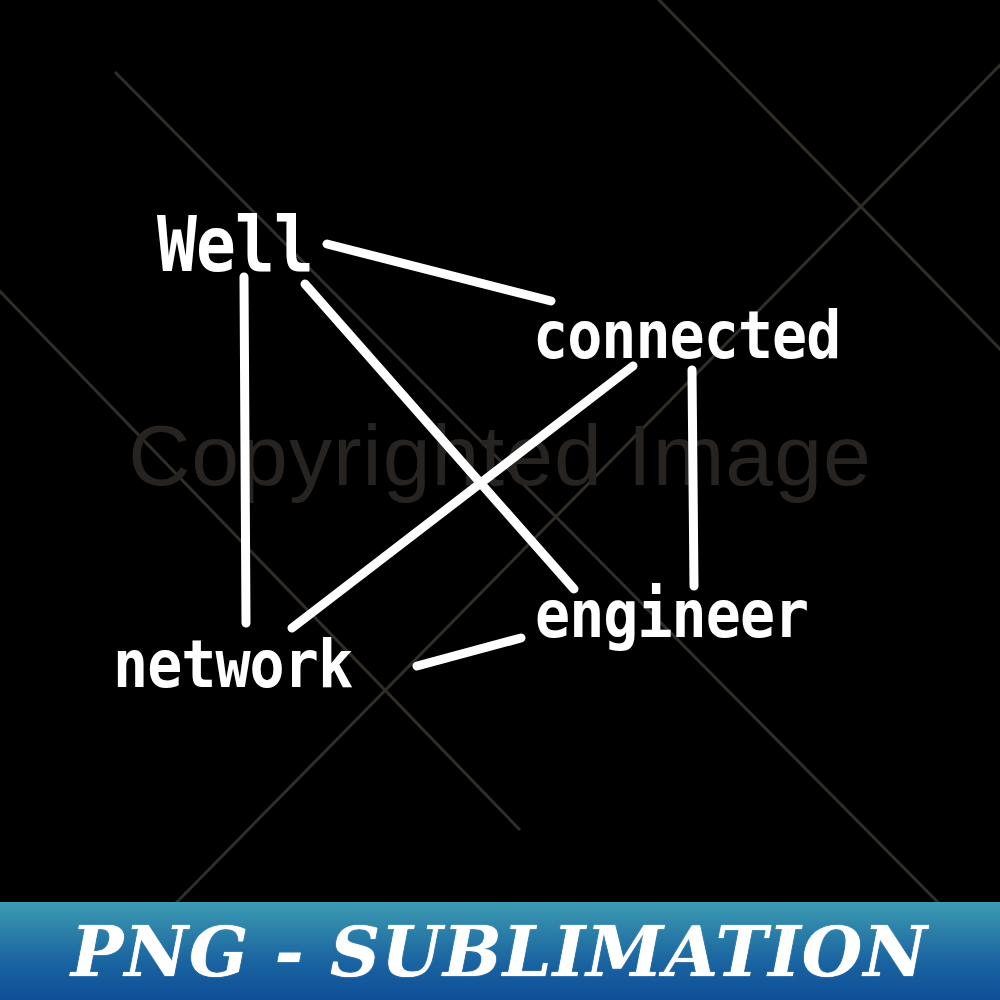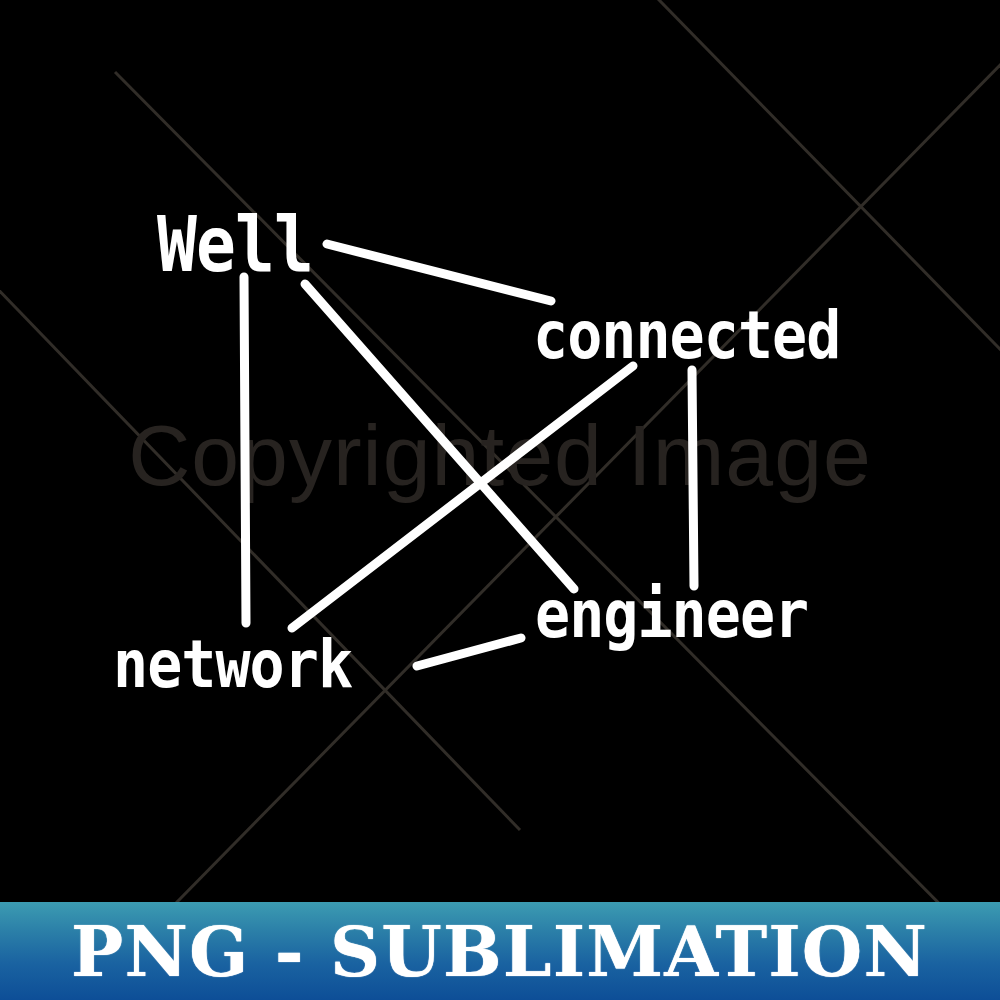--- a/index.html
+++ b/index.html
@@ -37,20 +37,21 @@
   #node-connected {left:533px; top:303px; font-size:62px; transform:scaleX(.94) scaleY(1.05);}
   #node-engineer  {left:535px; top:582px; font-size:62px; transform:scaleX(.94) scaleY(1.05);}
   #node-network   {left:113px; top:632px; font-size:62px; transform:scaleX(.94) scaleY(1.05);}
 
   
   #banner{
     position:absolute; left:0; top:902px; width:1000px; height:98px;
     background:linear-gradient(180deg,#3c9cb2 0%,#2b7fa8 30%,#1a63a1 62%,#0d4e97 100%);
     display:flex; align-items:center; justify-content:center;
     overflow:hidden;
+    font-style:italic;
   }
   #banner-text{
     font-family:"DejaVu Serif","Liberation Serif",serif;
     font-weight:700;
     font-size:62px;
     color:#ffffff;
     letter-spacing:1px;
     white-space:nowrap;
     transform:scaleX(1.12) scaleY(1.12);
     text-shadow:0 0 1px #fff;

